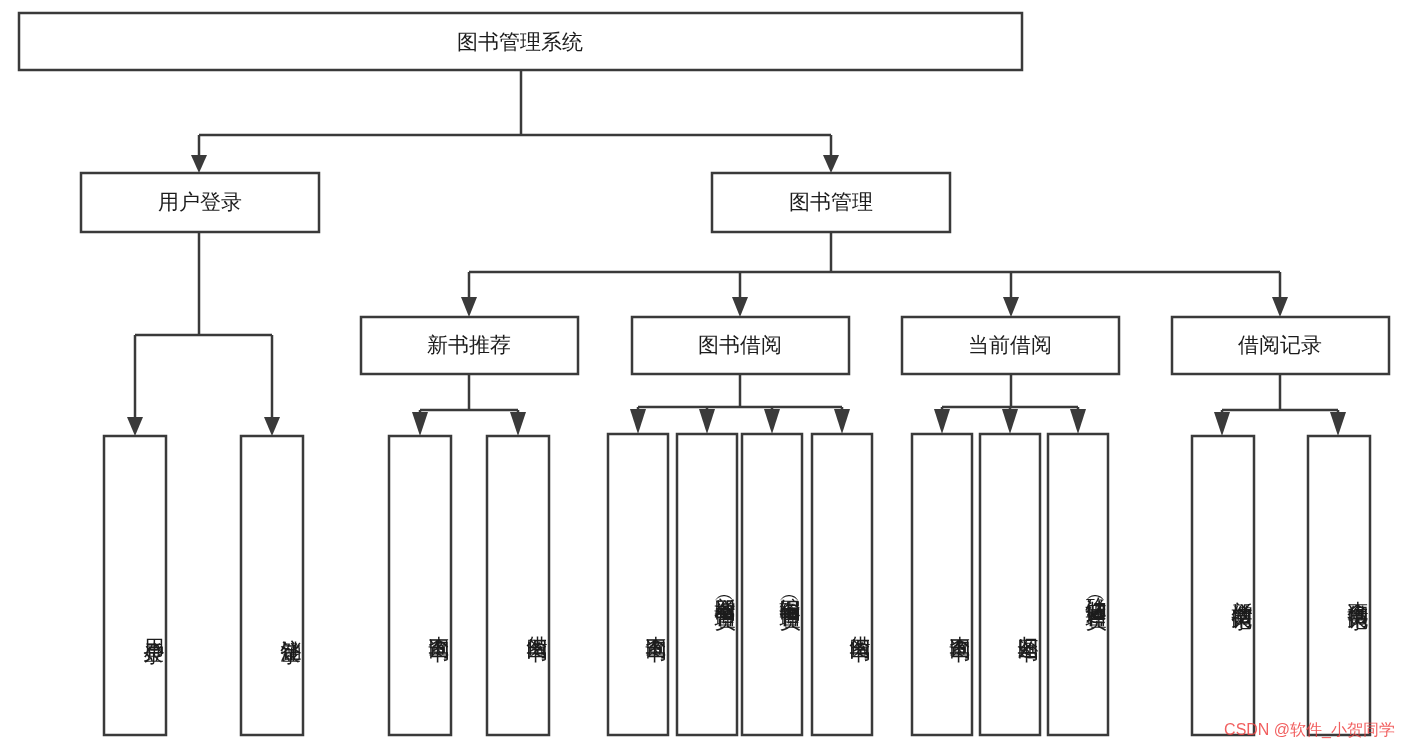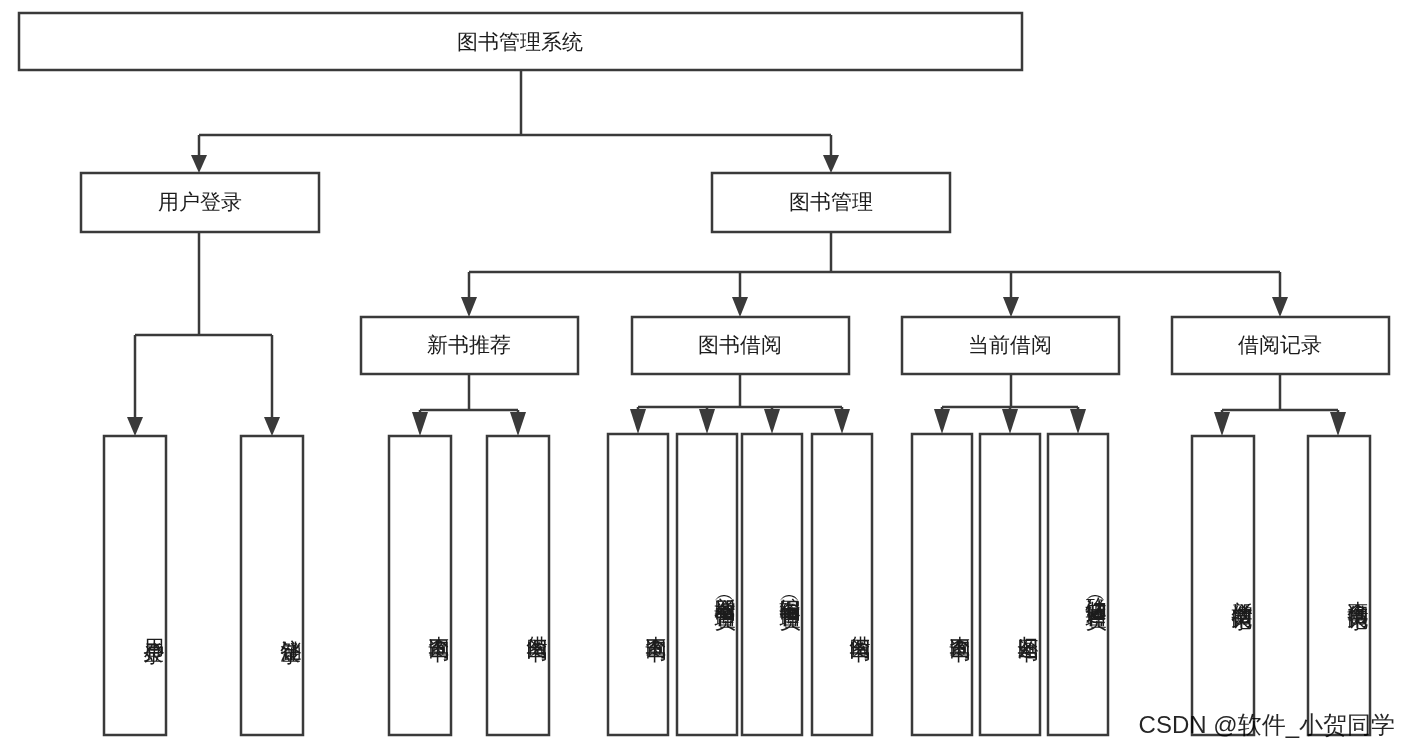--- a/index.html
+++ b/index.html
@@ -62,22 +62,22 @@
     align-items: flex-start;
     justify-content: center;
     white-space: nowrap;
     pointer-events: none;
   }
   .watermark {
     position: absolute;
     right: 10px;
     bottom: 6px;
     font-family: "Liberation Sans", "DejaVu Sans", sans-serif;
-    font-size: 24px;
-    color: #000000;
+    font-size: 16px;
+    color: #ef4444;
     white-space: nowrap;
     opacity: 0.85;
   }
 </style>
 </head>
 <body>
 
 <div id="diagram-root">
 
   <svg class="diagram-canvas" viewBox="0 0 1405 747">

